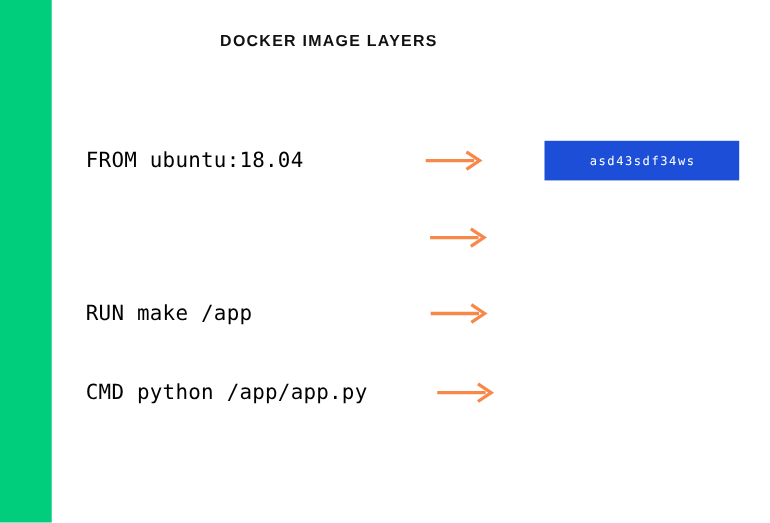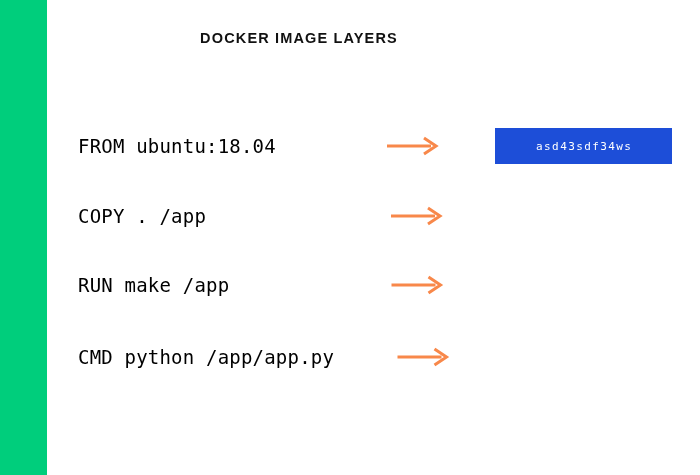--- a/index.html
+++ b/index.html
@@ -121,21 +121,20 @@
       <svg class="arrow a0" viewBox="0 0 54 22">
         <line x1="1" y1="11" x2="45" y2="11" stroke="#f8884a" stroke-width="3"></line>
         <polyline points="38,3 50,11 38,19" fill="none" stroke="#f8884a" stroke-width="3" stroke-linecap="butt" stroke-linejoin="miter"></polyline>
       </svg>
       <div class="layer-box">
         <span class="hash">asd43sdf34ws</span>
       </div>
     </div>
 
     <div class="layer-row r1">
-      <div class="cmd-text">COPY . /app</div>
       <svg class="arrow a1" viewBox="0 0 54 22">
         <line x1="1" y1="11" x2="45" y2="11" stroke="#f8884a" stroke-width="3"></line>
         <polyline points="38,3 50,11 38,19" fill="none" stroke="#f8884a" stroke-width="3" stroke-linecap="butt" stroke-linejoin="miter"></polyline>
       </svg>
     </div>
 
     <div class="layer-row r2">
       <div class="cmd-text">RUN make /app</div>
       <svg class="arrow a2" viewBox="0 0 54 22">
         <line x1="1" y1="11" x2="45" y2="11" stroke="#f8884a" stroke-width="3"></line>

